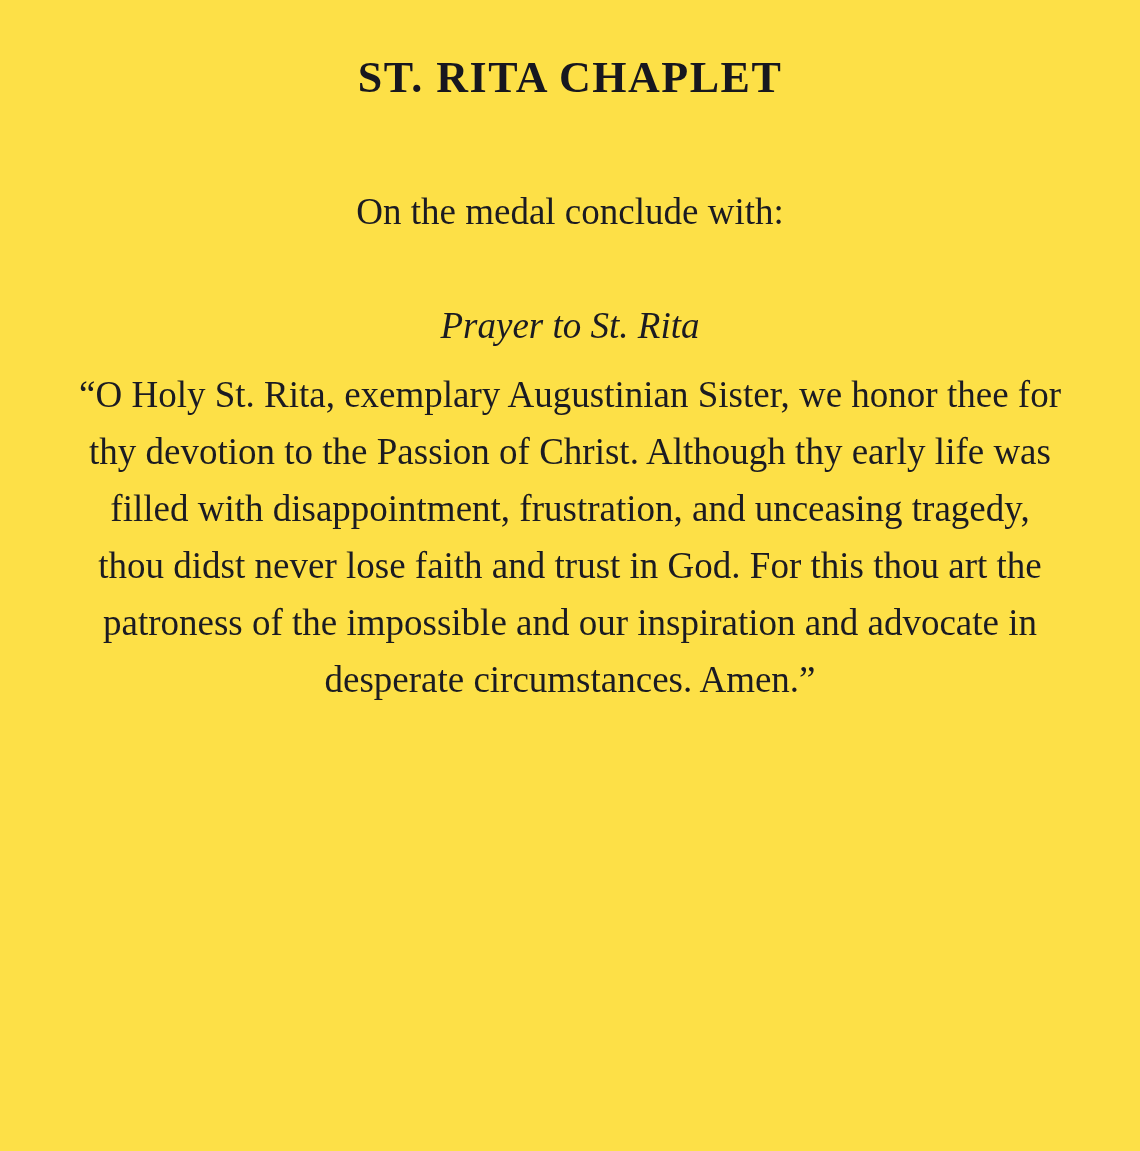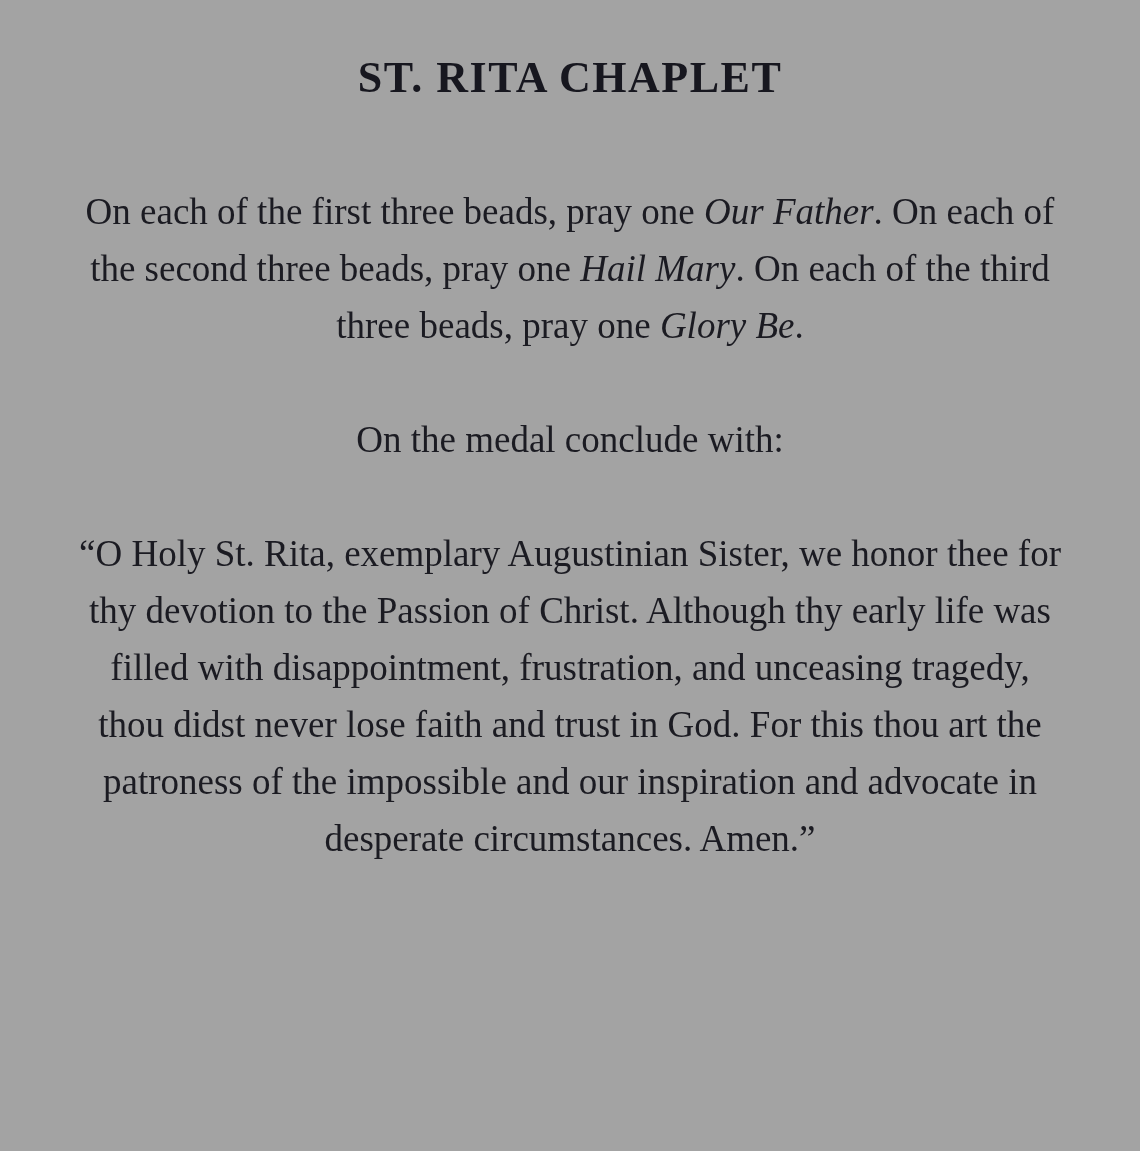--- a/index.html
+++ b/index.html
@@ -5,21 +5,21 @@
   html, body {
     margin: 0;
     padding: 0;
     background: #ffffff;
   }
   .page {
     position: relative;
     width: 1140px;
     height: 1151px;
     margin: 0 auto;
-    background: #a3a3a3;
+    background: #fde047;
     overflow: hidden;
     box-sizing: border-box;
     padding: 52px 62px 0 62px;
     font-family: "Liberation Serif", "DejaVu Serif", serif;
     color: #1b1b22;
     text-align: center;
   }
   .doc-title {
     margin: 0 0 78px 0;
     font-size: 44px;
@@ -59,21 +59,21 @@
     line-height: 57px;
   }
 </style>
 </head>
 <body>
 
 <div class="page">
 
   <h1 class="doc-title">ST. RITA CHAPLET</h1>
 
-  <p class="body-par"><span>On each of the first three beads, pray one </span><em>Our Father</em><span>. On each of the second three beads, pray one </span><em>Hail Mary</em><span>. On each of the third three beads, pray one </span><em>Glory Be</em><span>.</span></p>
 
   <p class="medal-line">On the medal conclude with:</p>
 
   <div class="prayer-block">
+    <p class="prayer-title">Prayer to St. Rita</p>
     <p class="prayer-text">“O Holy St. Rita, exemplary Augustinian Sister, we honor thee for thy devotion to the Passion of Christ. Although thy early life was filled with disappointment, frustration, and unceasing tragedy, thou didst never lose faith and trust in God. For this thou art the patroness of the impossible and our inspiration and advocate in desperate circumstances. Amen.”</p>
   </div>
 
 </div>
 
 </body></html>

